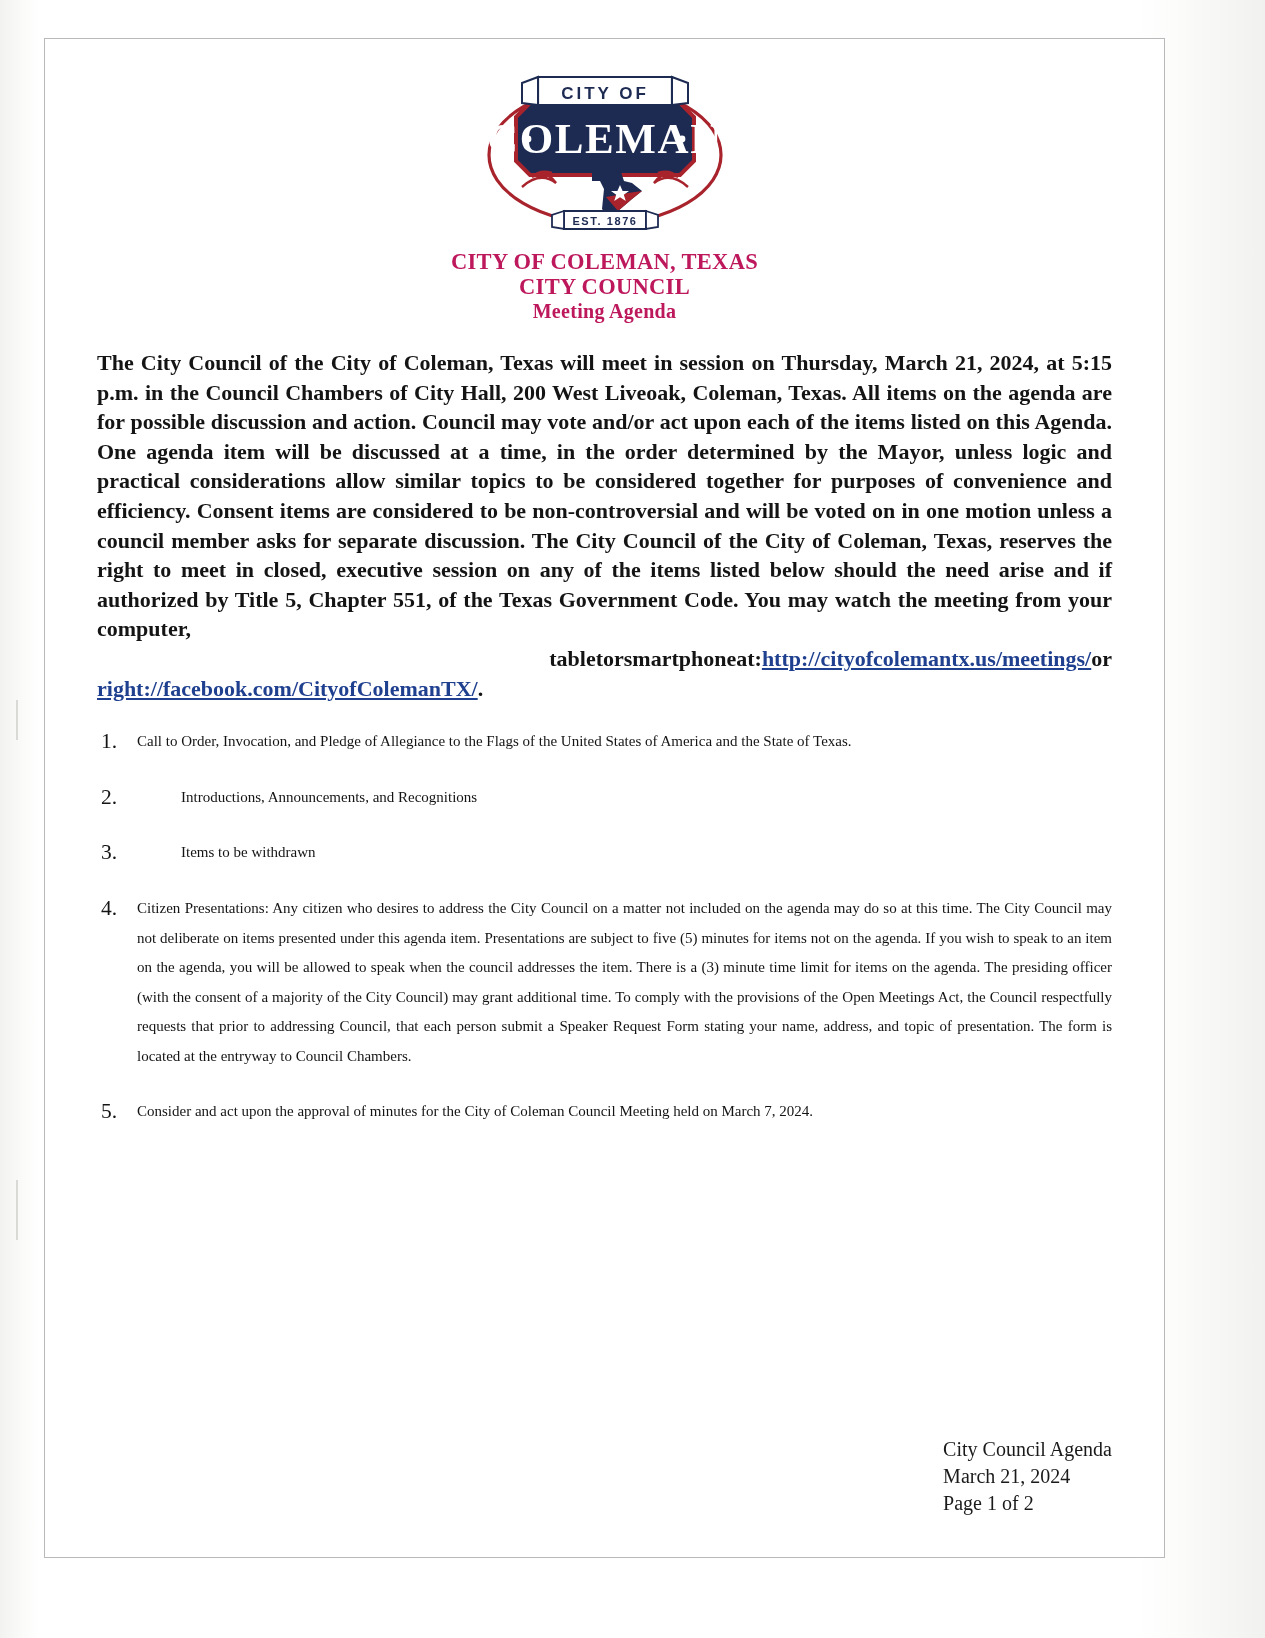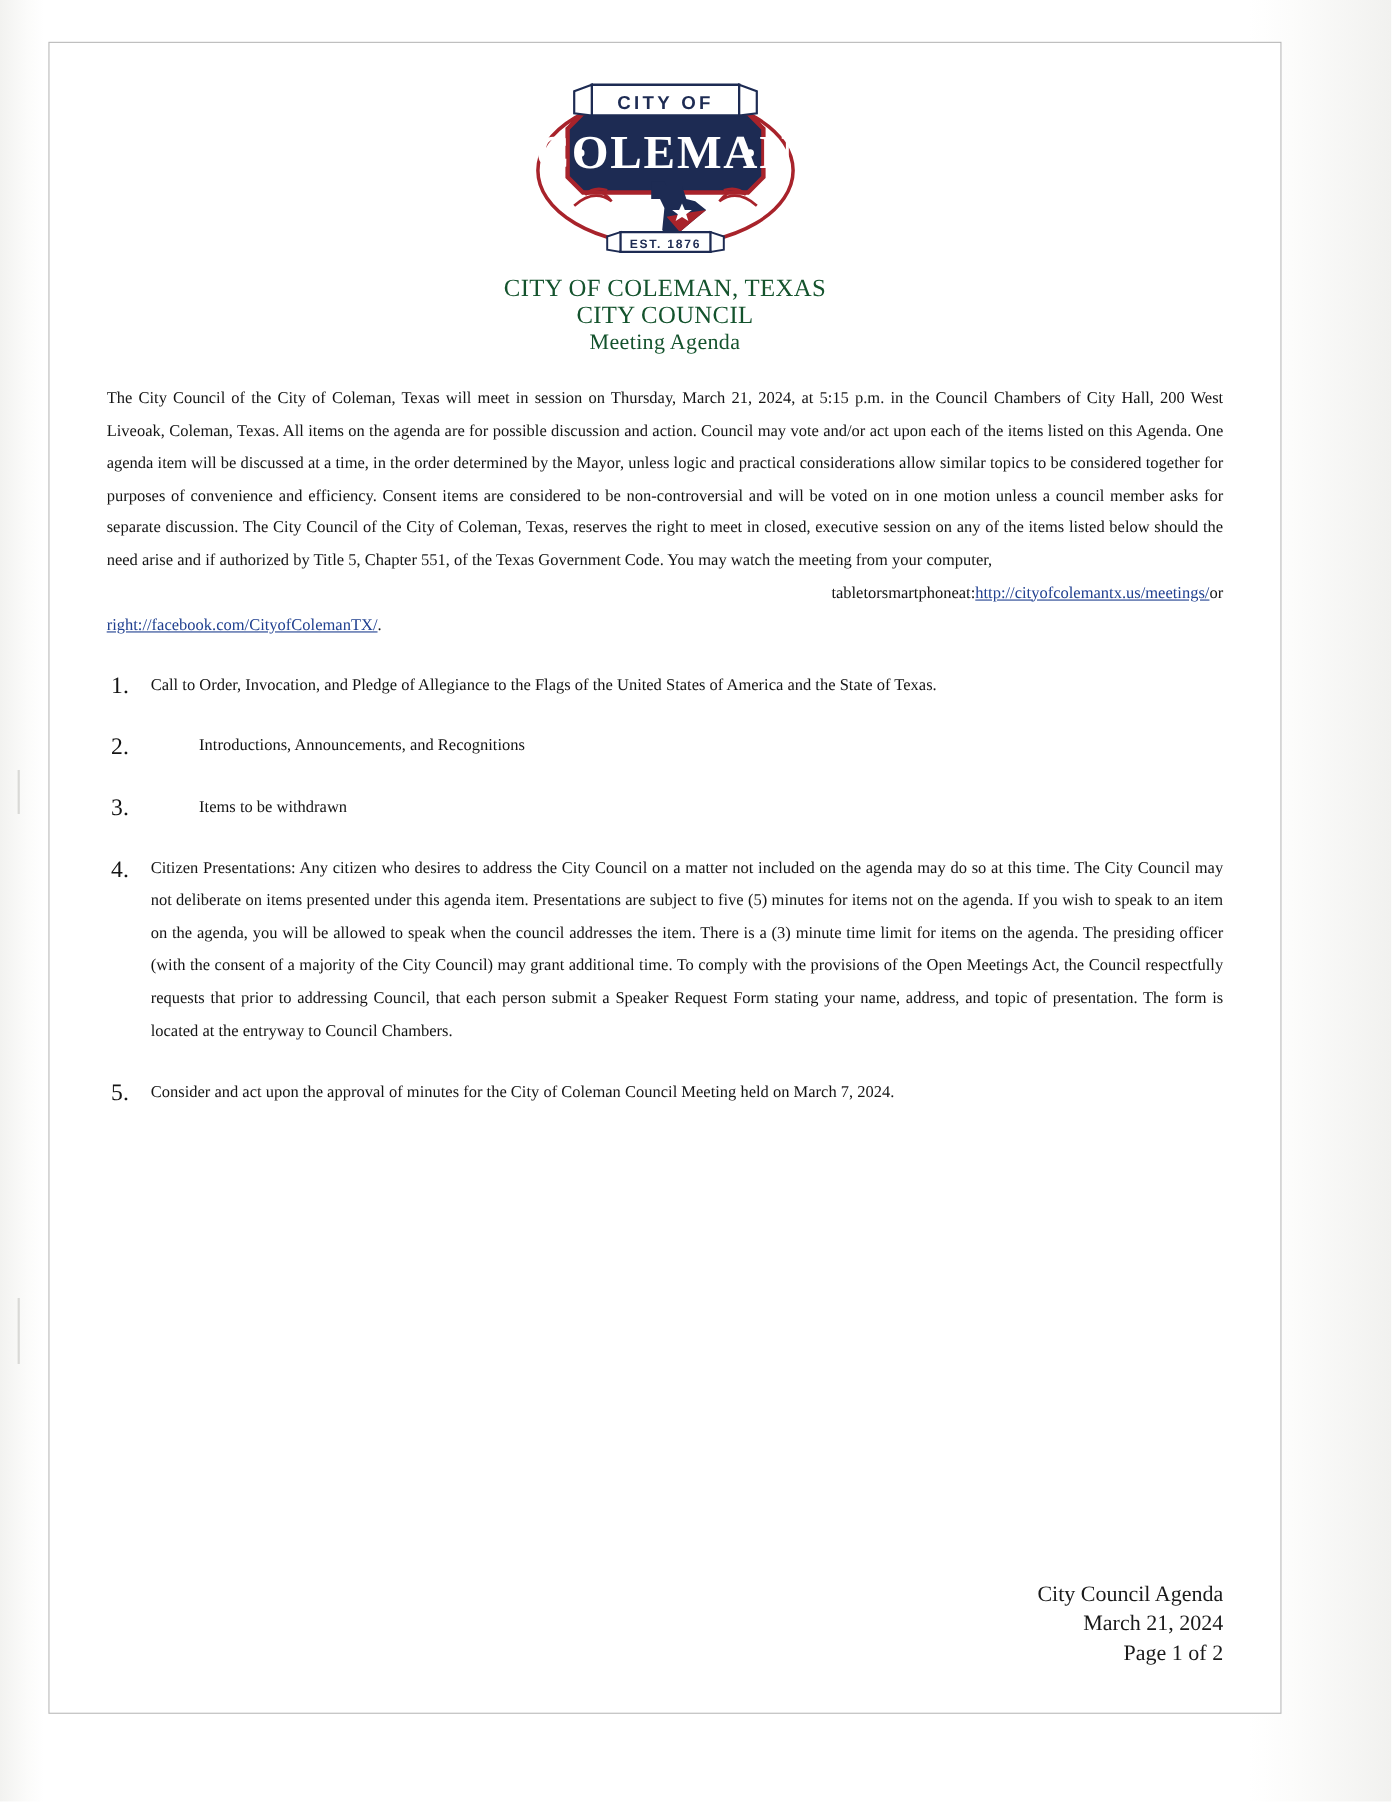--- a/index.html
+++ b/index.html
@@ -62,39 +62,40 @@
     margin-top: 8px;
   }
   .logo-svg { display: block; }
 
   
   .doc-heading {
     text-align: center;
     margin-top: 8px;
   }
   .doc-heading .hline {
-    font-weight: normal;
+    font-weight: bold;
     font-size: 22.5px;
     line-height: 25px;
     letter-spacing: 0.3px;
-    color: #14532d;
+    color: #be185d;
   }
   .doc-heading .hline.small {
     font-size: 20px;
   }
 
   
   .intro {
     margin-top: 24px;
-    font-size: 15px;
+    font-size: 22px;
     line-height: 29.6px;
     text-align: justify;
     text-justify: inter-word;
     color: #141414;
     hyphens: none;
+    font-weight: bold;
   }
   .intro .lnk {
     color: #1f3f8f;
     text-decoration: underline;
   }
   .spaced-line {
     display: flex;
     justify-content: flex-end;
     width: 100%;
   }
@@ -128,21 +129,20 @@
   .agenda-item.nowrap .body {
     text-align: left;
     margin-left: 44px;
   }
 
   
   .doc-footer {
     position: absolute;
     right: 52px;
     bottom: 40px;
-    text-align: right;
     font-size: 20px;
     line-height: 27px;
     color: #1a1a1a;
   }
 </style>
 </head>
 <body>
 
 <div class="scan-canvas">
 

